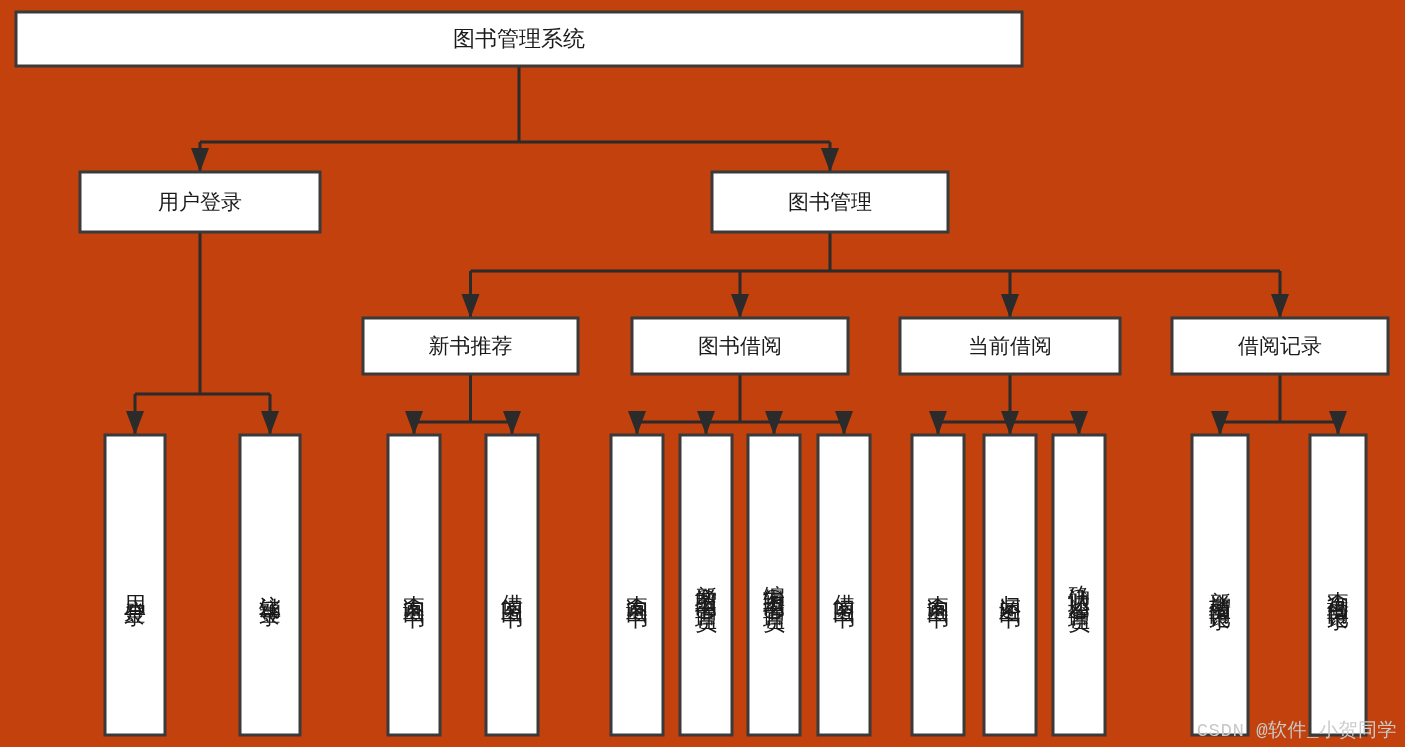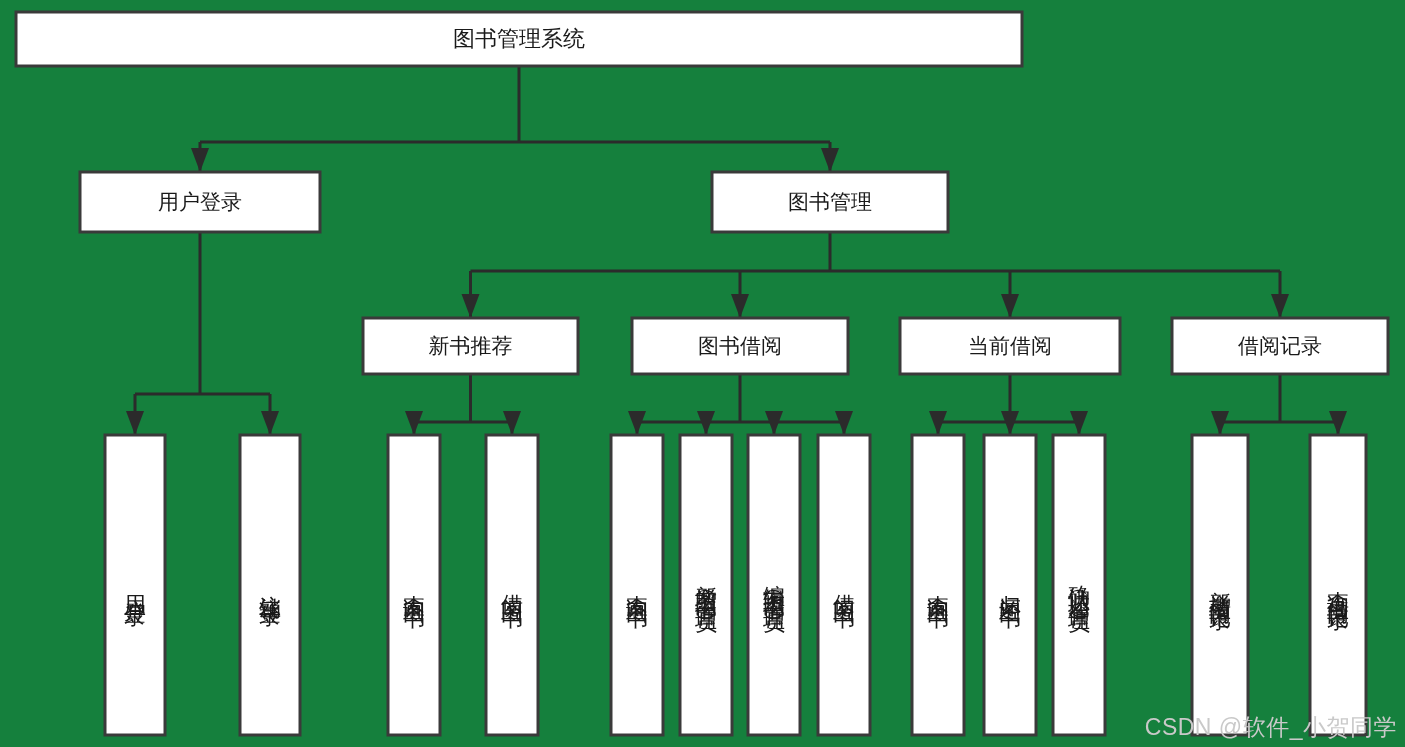--- a/index.html
+++ b/index.html
@@ -4,21 +4,21 @@
 <style>
   html, body {
     margin: 0;
     padding: 0;
     background: #ffffff;
   }
   #canvas {
     position: relative;
     width: 1405px;
     height: 747px;
-    background: #15803d;
+    background: #c2410c;
     font-family: "DejaVu Sans", "Liberation Sans", sans-serif;
     overflow: hidden;
   }
   svg.diagram {
     position: absolute;
     left: 0;
     top: 0;
     width: 1405px;
     height: 747px;
   }
@@ -63,22 +63,22 @@
     display: flex;
     align-items: center;
     justify-content: center;
     white-space: nowrap;
     pointer-events: none;
   }
   .watermark {
     position: absolute;
     right: 8px;
     bottom: 4px;
-    font-family: Liberation Sans, sans-serif;
-    font-size: 23px;
+    font-family: Liberation Mono, monospace;
+    font-size: 19px;
     color: #c9c9c9;
     white-space: nowrap;
     letter-spacing: 0.5px;
   }
 </style>
 </head>
 <body>
 
 <div id="canvas">
 

